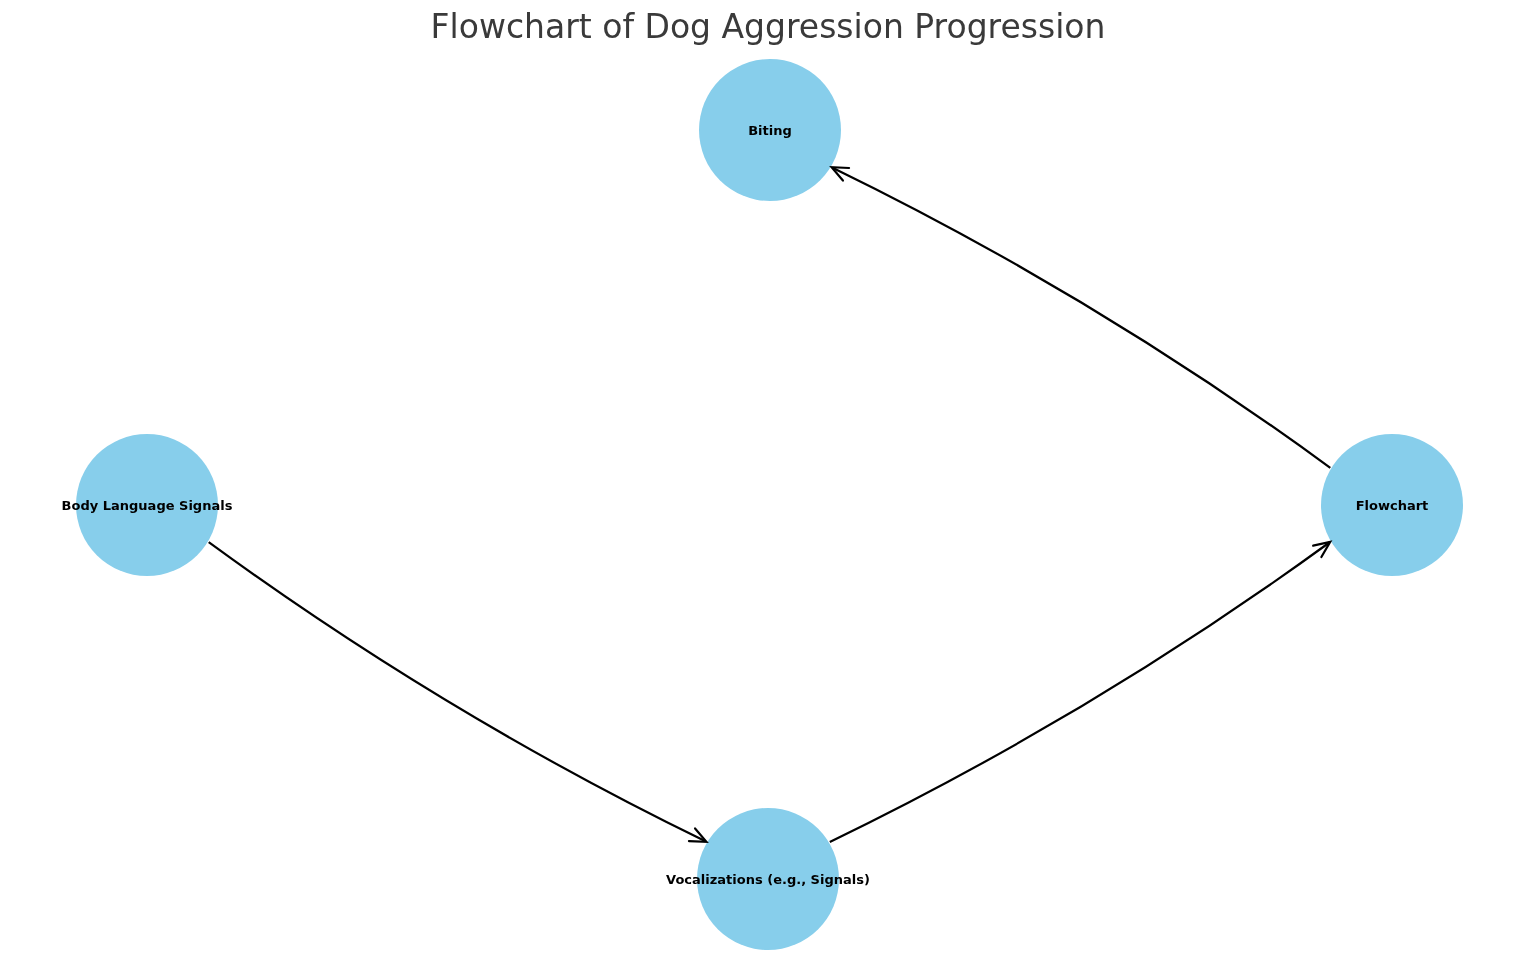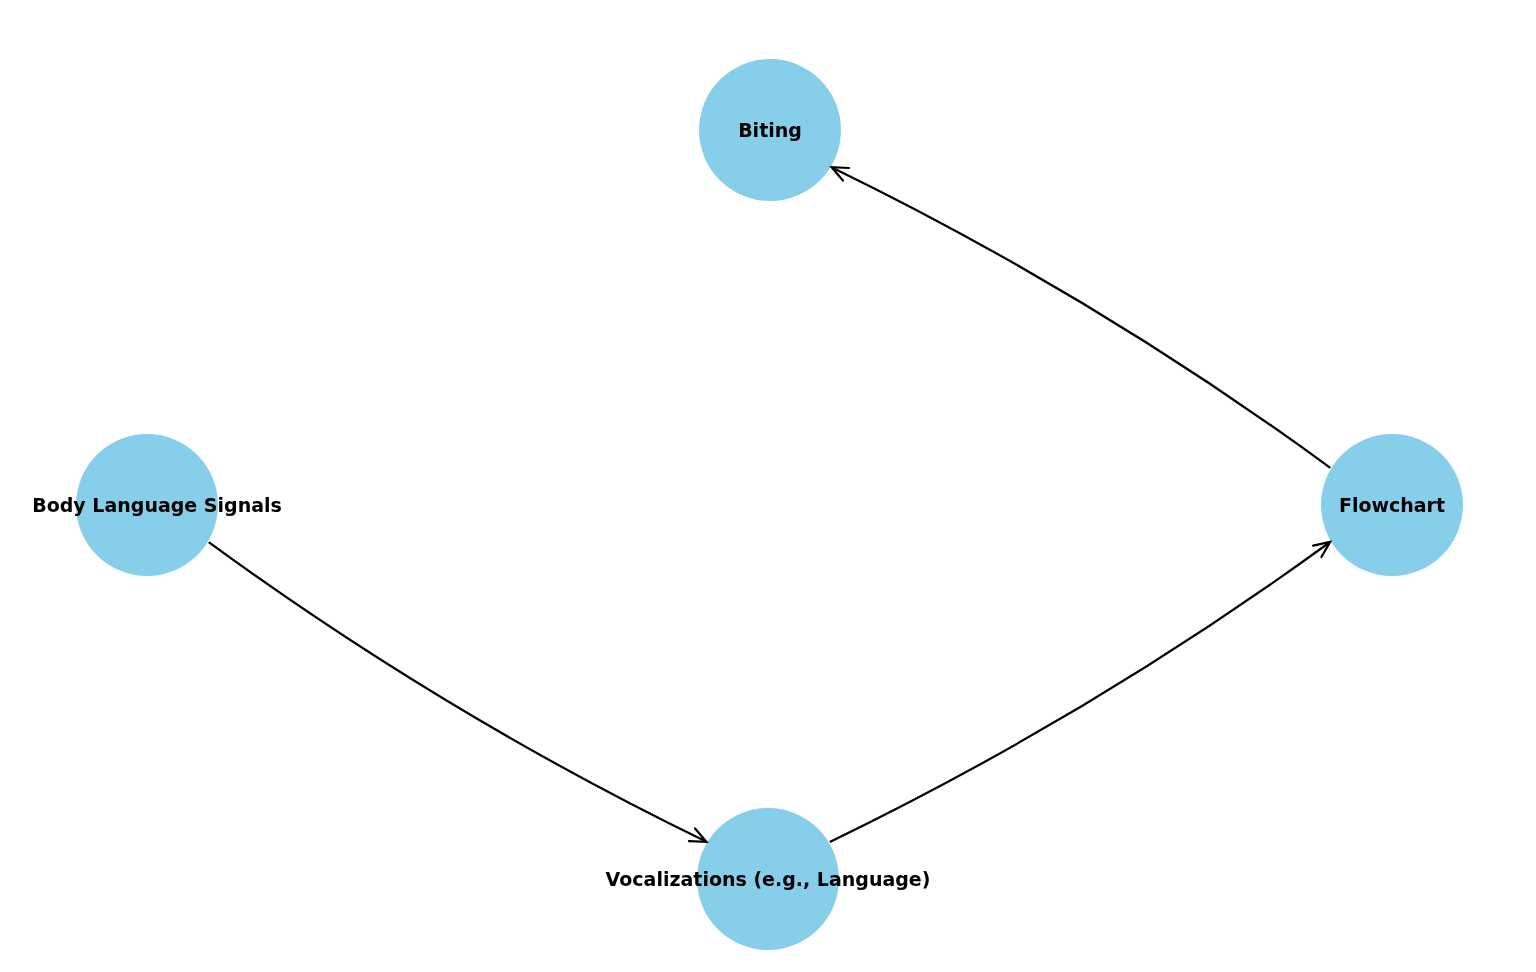--- a/index.html
+++ b/index.html
@@ -37,30 +37,31 @@
   }
   .arrow-path {
     fill: none;
     stroke-width: 2.2px;
     stroke-linecap: round;
   }
   .node-label {
     position: absolute;
     transform: translate(-50%, -50%);
     font-weight: bold;
-    font-size: 19px;
+    font-size: 13px;
     white-space: nowrap;
     line-height: 1;
   }
 </style>
 </head>
 <body>
 
 <div class="canvas" style="background: rgb(255, 255, 255);">
 
+  <h1 class="title" style="color: rgb(58, 58, 58);">Flowchart of Dog Aggression Progression</h1>
 
   <svg class="graph-svg" width="1536" height="972" viewBox="0 0 1536 972" xmlns="http://www.w3.org/2000/svg">
     <defs>
       <marker id="arrowhead" markerWidth="22" markerHeight="18" viewBox="0 0 22 18" refX="18" refY="9" orient="auto" markerUnits="userSpaceOnUse">
         <path class="arrow-path" d="M 3 2 L 19 9 L 3 16" stroke="#000000"></path>
       </marker>
     </defs>
     <g id="nodes-layer">
         <circle cx="147" cy="505" r="71" fill="#87CEEB"></circle>
         <circle cx="768" cy="879" r="71" fill="#87CEEB"></circle>
@@ -68,19 +69,19 @@
         <circle cx="770" cy="130" r="71" fill="#87CEEB"></circle>
       </g>
     <g id="edges-layer">
         <path d="M 208.7 542.1 Q 443.7 714.0 705.5 841.3" class="edge" stroke="#000000" marker-end="url(#arrowhead)"></path>
         <path d="M 829.8 842.0 Q 1092.9 714.6 1329.4 542.5" class="edge" stroke="#000000" marker-end="url(#arrowhead)"></path>
         <path d="M 1330.3 467.8 Q 1094.9 295.5 832.5 167.7" class="edge" stroke="#000000" marker-end="url(#arrowhead)"></path>
       </g>
   </svg>
 
   <div id="labels-layer">
-      <div class="node-label" style="left: 147px; top: 505px; color: rgb(0, 0, 0); margin-left: 10px;">Body Language Signals</div>
-      <div class="node-label" style="left: 768px; top: 879px; color: rgb(0, 0, 0);">Vocalizations (e.g., Language)</div>
+      <div class="node-label" style="left: 147px; top: 505px; color: rgb(0, 0, 0);">Body Language Signals</div>
+      <div class="node-label" style="left: 768px; top: 879px; color: rgb(0, 0, 0);">Vocalizations (e.g., Signals)</div>
       <div class="node-label" style="left: 1392px; top: 505px; color: rgb(0, 0, 0);">Flowchart</div>
       <div class="node-label" style="left: 770px; top: 130px; color: rgb(0, 0, 0);">Biting</div>
     </div>
 
 </div>
 
 </body></html>

